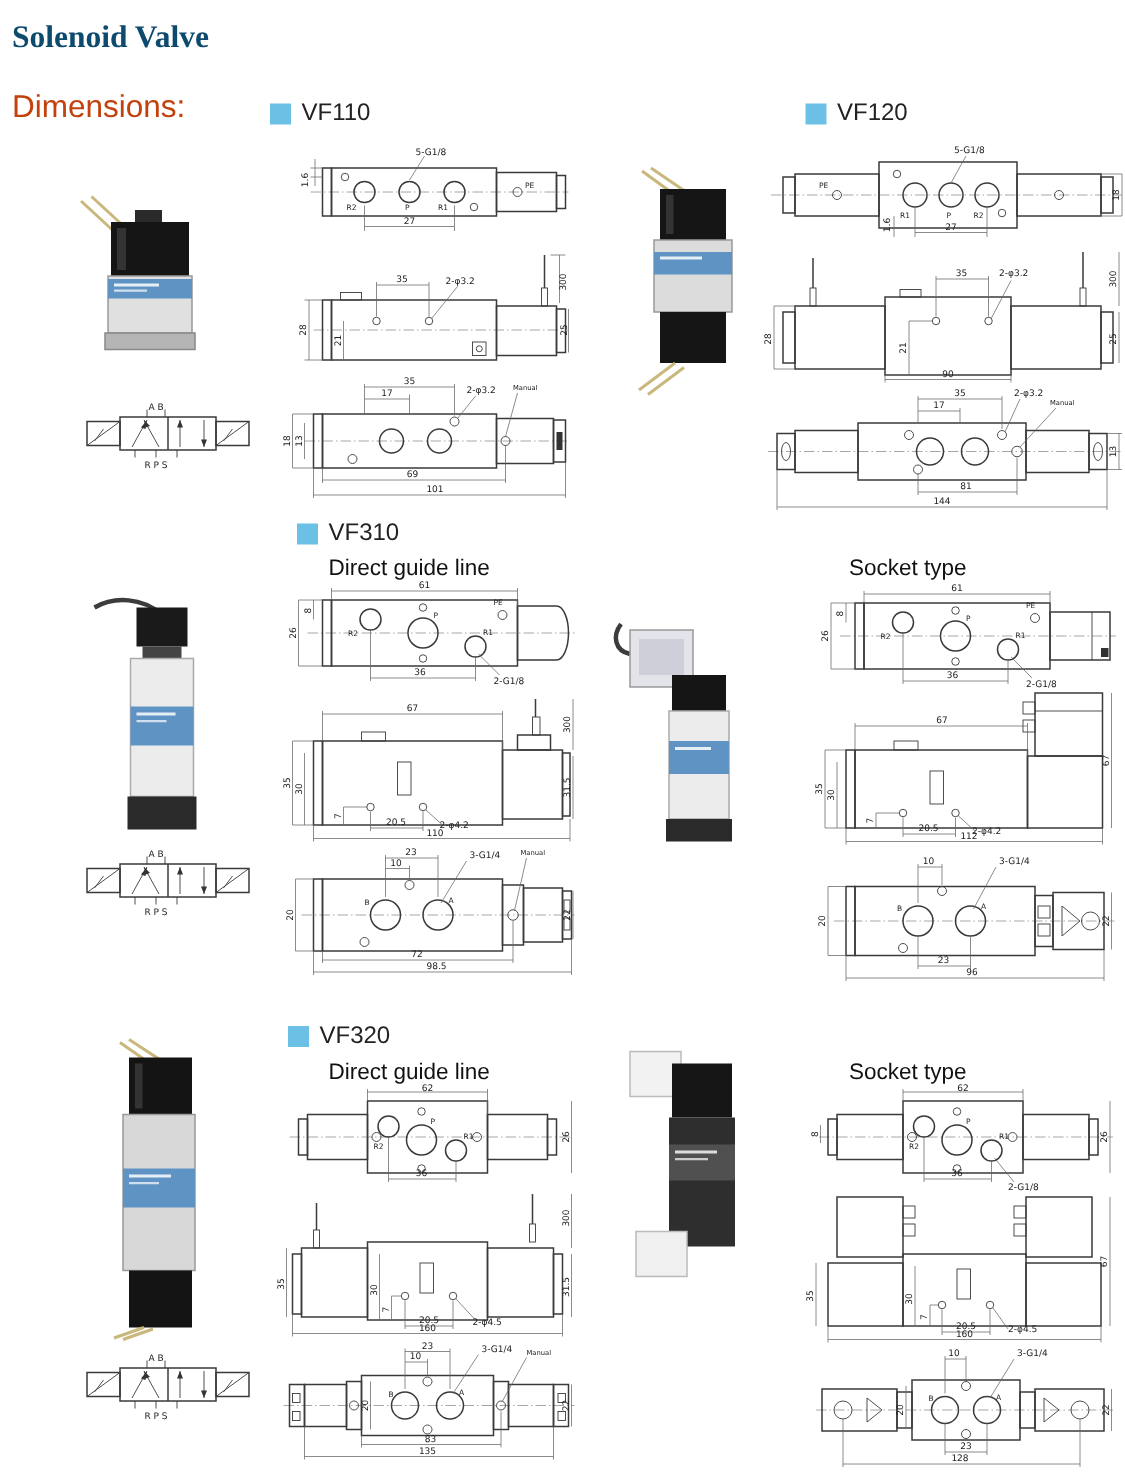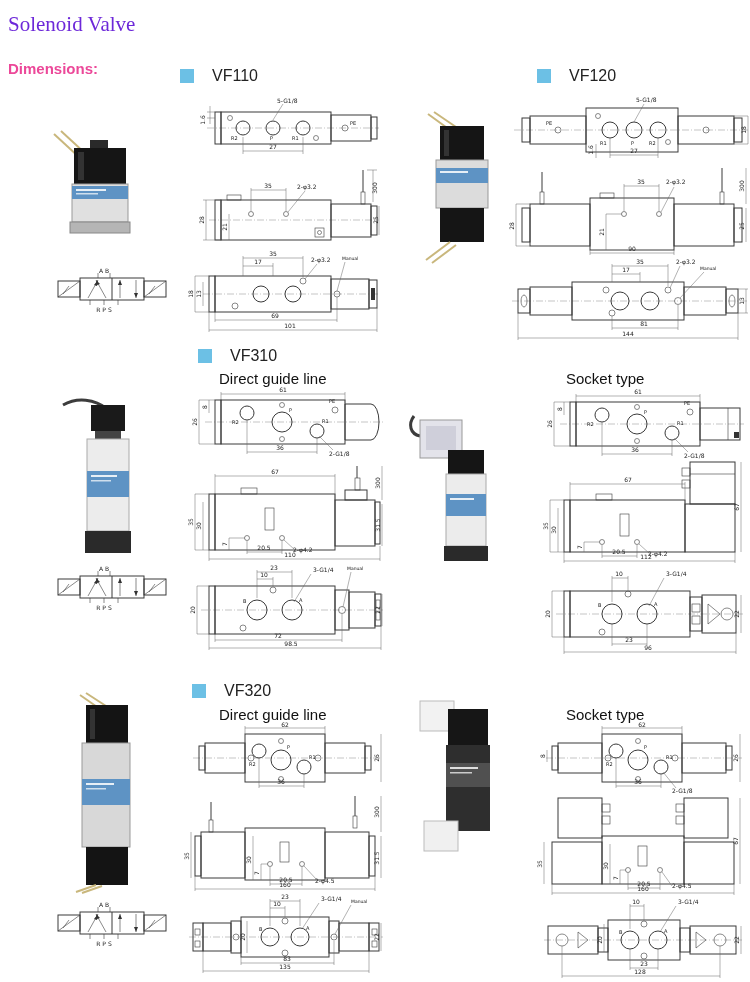--- a/index.html
+++ b/index.html
@@ -1,21 +1,21 @@
 <!DOCTYPE html>
 <html><head>
 <meta charset="utf-8">
 <style>
   html,body{margin:0;padding:0;background:#fff;}
   .page{position:relative;width:750px;height:982px;background:#fff;overflow:hidden;
         font-family:"Liberation Sans",sans-serif;}
   .title{position:absolute;left:8px;top:12px;margin:0;font-family:"Liberation Serif",serif;
-         font-weight:normal;font-size:21px;color:#6d28d9;}
-  .dims{position:absolute;left:8px;top:60px;font-size:15px;font-weight:bold;color:#ec4899;}
-  .sec{position:absolute;display:flex;align-items:center;gap:18px;font-size:16px;color:#222;}
+         font-weight:bold;font-size:21px;color:#0c4a6e;}
+  .dims{position:absolute;left:8px;top:60px;font-size:21px;font-weight:normal;color:#c2410c;}
+  .sec{position:absolute;display:flex;align-items:center;gap:7px;font-size:16px;color:#222;}
   .sec .sq{width:14px;height:14px;background:#6cc0e5;flex:0 0 auto;}
   .sub{position:absolute;font-size:15px;color:#111;margin-left:33px;}
   svg{position:absolute;overflow:visible;}
   svg text{font-family:"DejaVu Sans",sans-serif;font-size:6px;fill:#222;}
   text.c{text-anchor:middle;}
   text.p{font-size:5px;}
   text.m{font-size:4.5px;}
   .o{fill:none;stroke:#3a3a3a;stroke-width:1;}
   .t{fill:none;stroke:#3a3a3a;stroke-width:0.6;}
   .d{fill:none;stroke:#666;stroke-width:0.5;}

